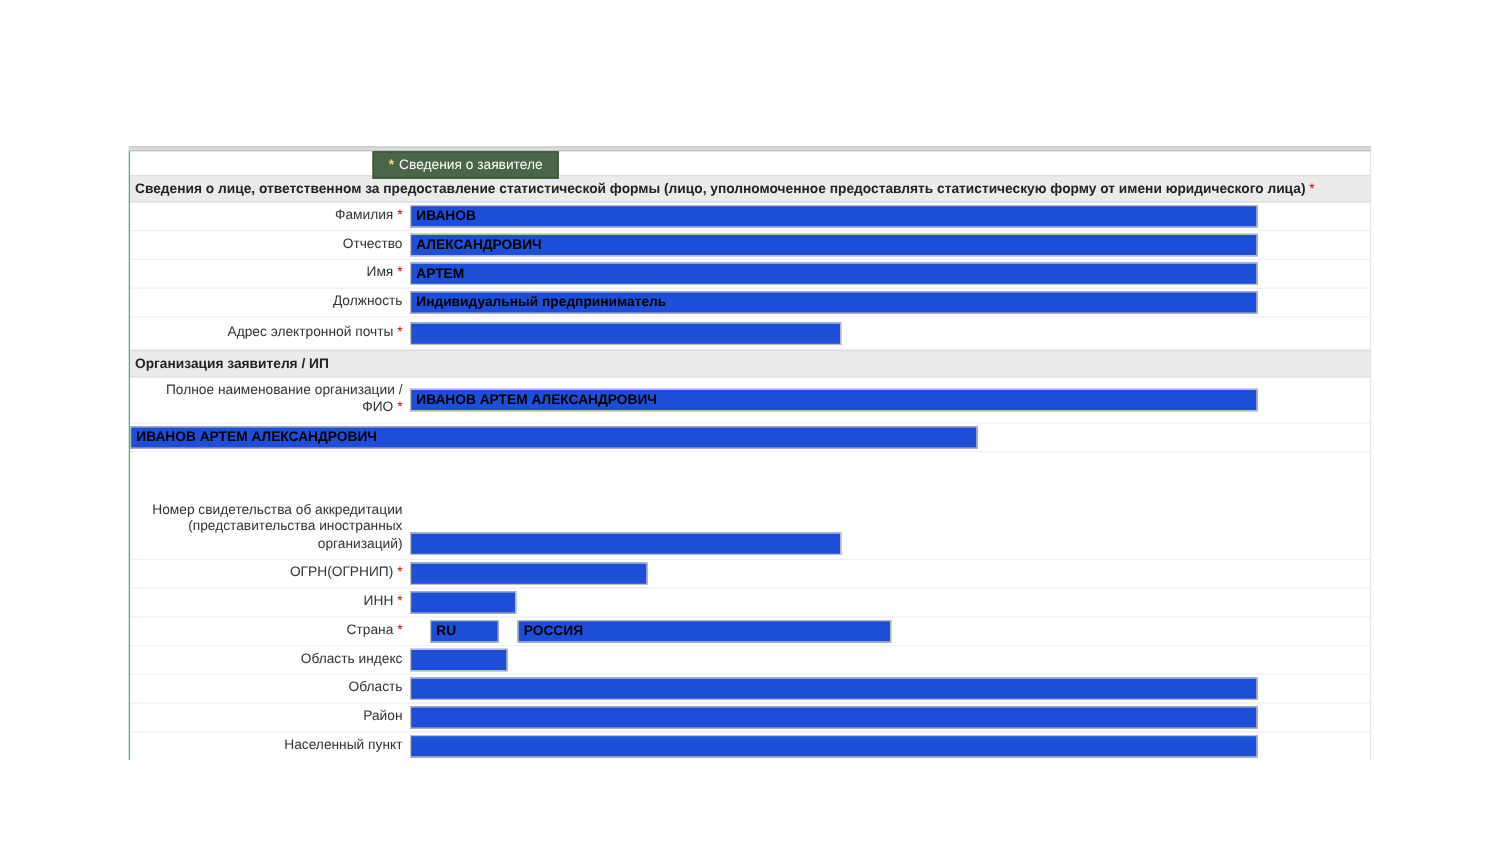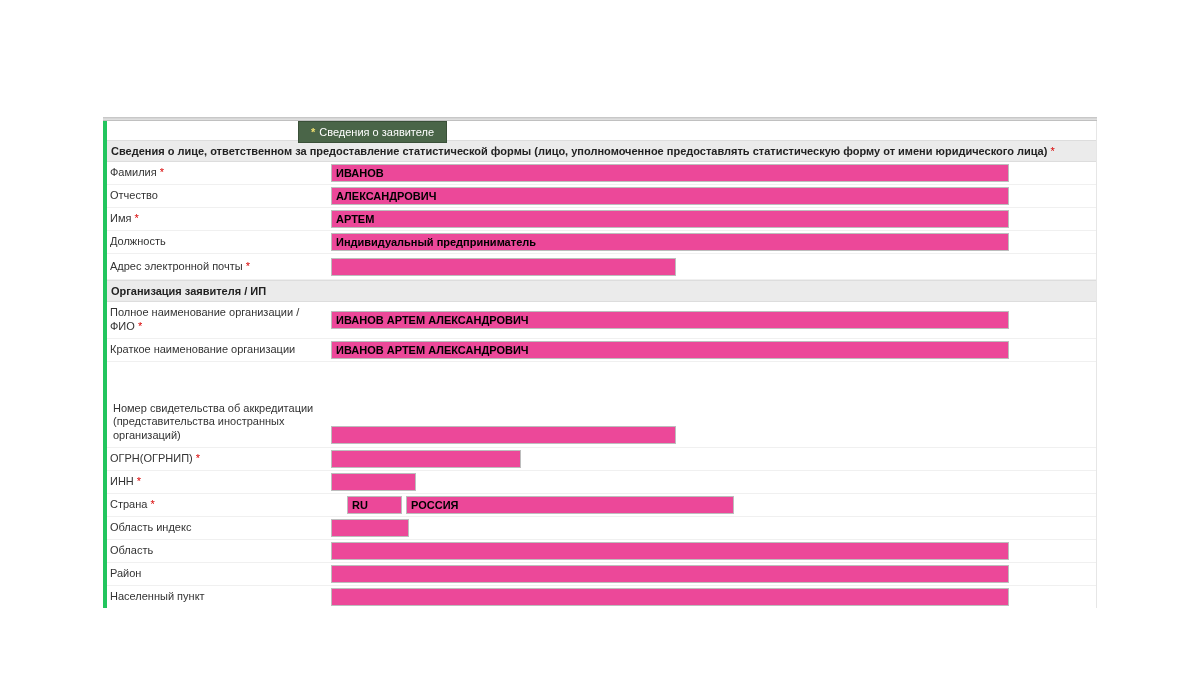--- a/index.html
+++ b/index.html
@@ -35,21 +35,21 @@
     display: flex;
     align-items: center;
     gap: 4px;
   }
   .tab .req {
     color: #f0e070;
     font-weight: bold;
   }
   .form-area {
     margin: 0 103px;
-    border-left: 4px solid #22c55e;
+    border-left: 1px solid #22c55e;
     border-right: 1px solid #e6e6e6;
   }
   .section-header {
     background: #ebebeb;
     border-top: 1px solid #ddd;
     border-bottom: 1px solid #ddd;
     padding: 4px 6px 4px 4px;
     font-weight: bold;
     font-size: 11px;
     color: #222;
@@ -61,21 +61,21 @@
   .row {
     display: flex;
     align-items: center;
     border-bottom: 1px solid #f0f0f0;
     min-height: 20px;
     padding: 1px 0;
   }
   .label {
     width: 224px;
     flex: 0 0 224px;
-    text-align: left;
+    text-align: right;
     padding: 3px 6px 3px 3px;
     font-size: 11px;
     color: #333;
     line-height: 1.25;
   }
   .label.tall { padding: 3px 6px; }
   .req {
     color: #d80000;
   }
   .field {
@@ -83,38 +83,38 @@
     padding: 1px 2px 1px 0;
     display: flex;
     gap: 4px;
   }
   input[type=text], textarea {
     font-family: Arial, sans-serif;
     font-size: 11px;
     border: 1px solid #bdbdbd;
     padding: 2px 4px;
     height: 18px;
-    background: #ec4899;
+    background: #1d4ed8;
     color: #000;
     font-weight: bold;
   }
   textarea {
     height: 28px;
     resize: both;
     font-weight: normal;
     width: 165px;
   }
   input.thin { font-weight: normal; }
   .w-full { width: 678px; }
   .w-med  { width: 345px; }
   .w-ogrn { width: 190px; }
   .w-inn  { width: 85px; }
   .w-kpp  { width: 70px; }
   .w-cc   { width: 55px; margin-left: 16px; }
-  .w-country { width: 328px; }
+  .w-country { width: 299px; margin-left: 11px; }
   .w-post { width: 78px; }
   .spacer-top { height: 19px; }
 </style>
 </head>
 <body>
 
 <div class="page">
   <div class="divider"></div>
 
   <div class="tab">
@@ -183,23 +183,20 @@
     <div class="row">
       <div class="label">
         <span>Полное наименование организации / ФИО</span> <span class="req">*</span>
       </div>
       <div class="field">
         <input type="text" class="w-full" value="ИВАНОВ АРТЕМ АЛЕКСАНДРОВИЧ" style="">
       </div>
     </div>
 
     <div class="row">
-      <div class="label">
-        <span>Краткое наименование организации</span>
-      </div>
       <div class="field">
         <input type="text" class="w-full" value="ИВАНОВ АРТЕМ АЛЕКСАНДРОВИЧ" style="">
       </div>
     </div>
 
     <div class="row" style="align-items:flex-end;margin-top:36px;">
       <div class="label tall">
         <span>Номер свидетельства об аккредитации (представительства иностранных организаций)</span>
       </div>
       <div class="field" style="align-items:flex-end; padding-bottom:2px;">

